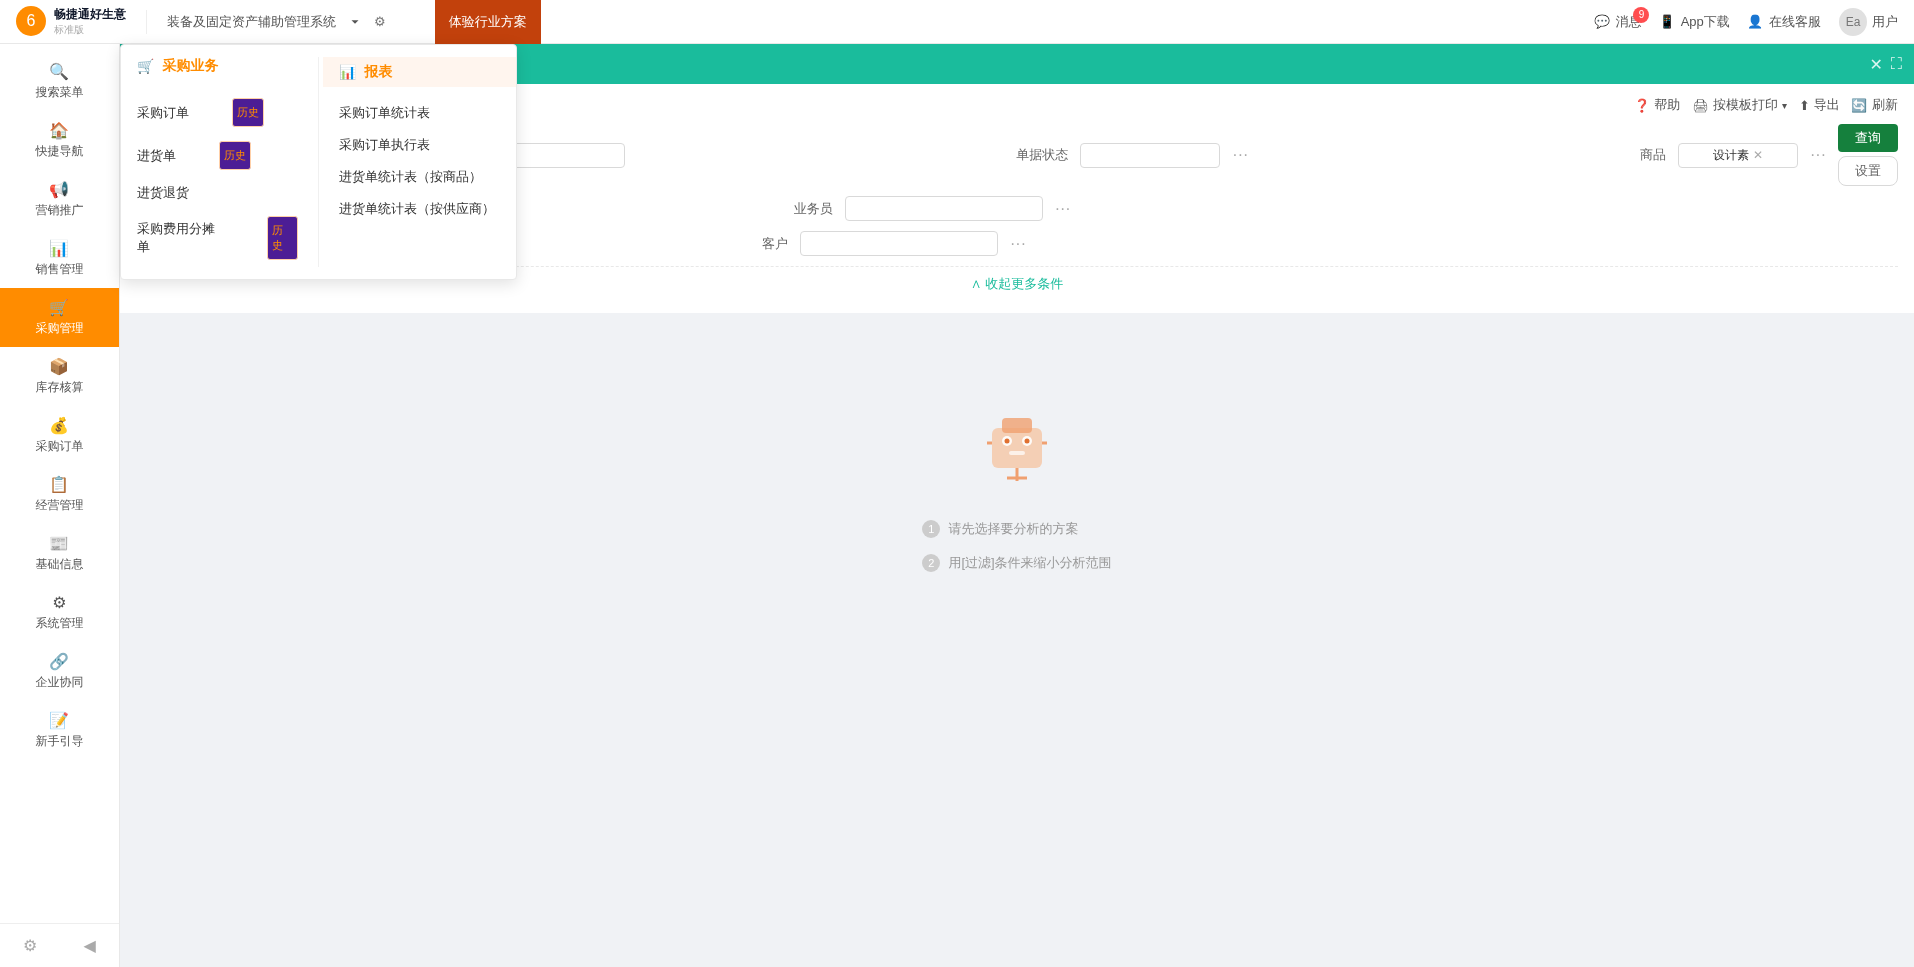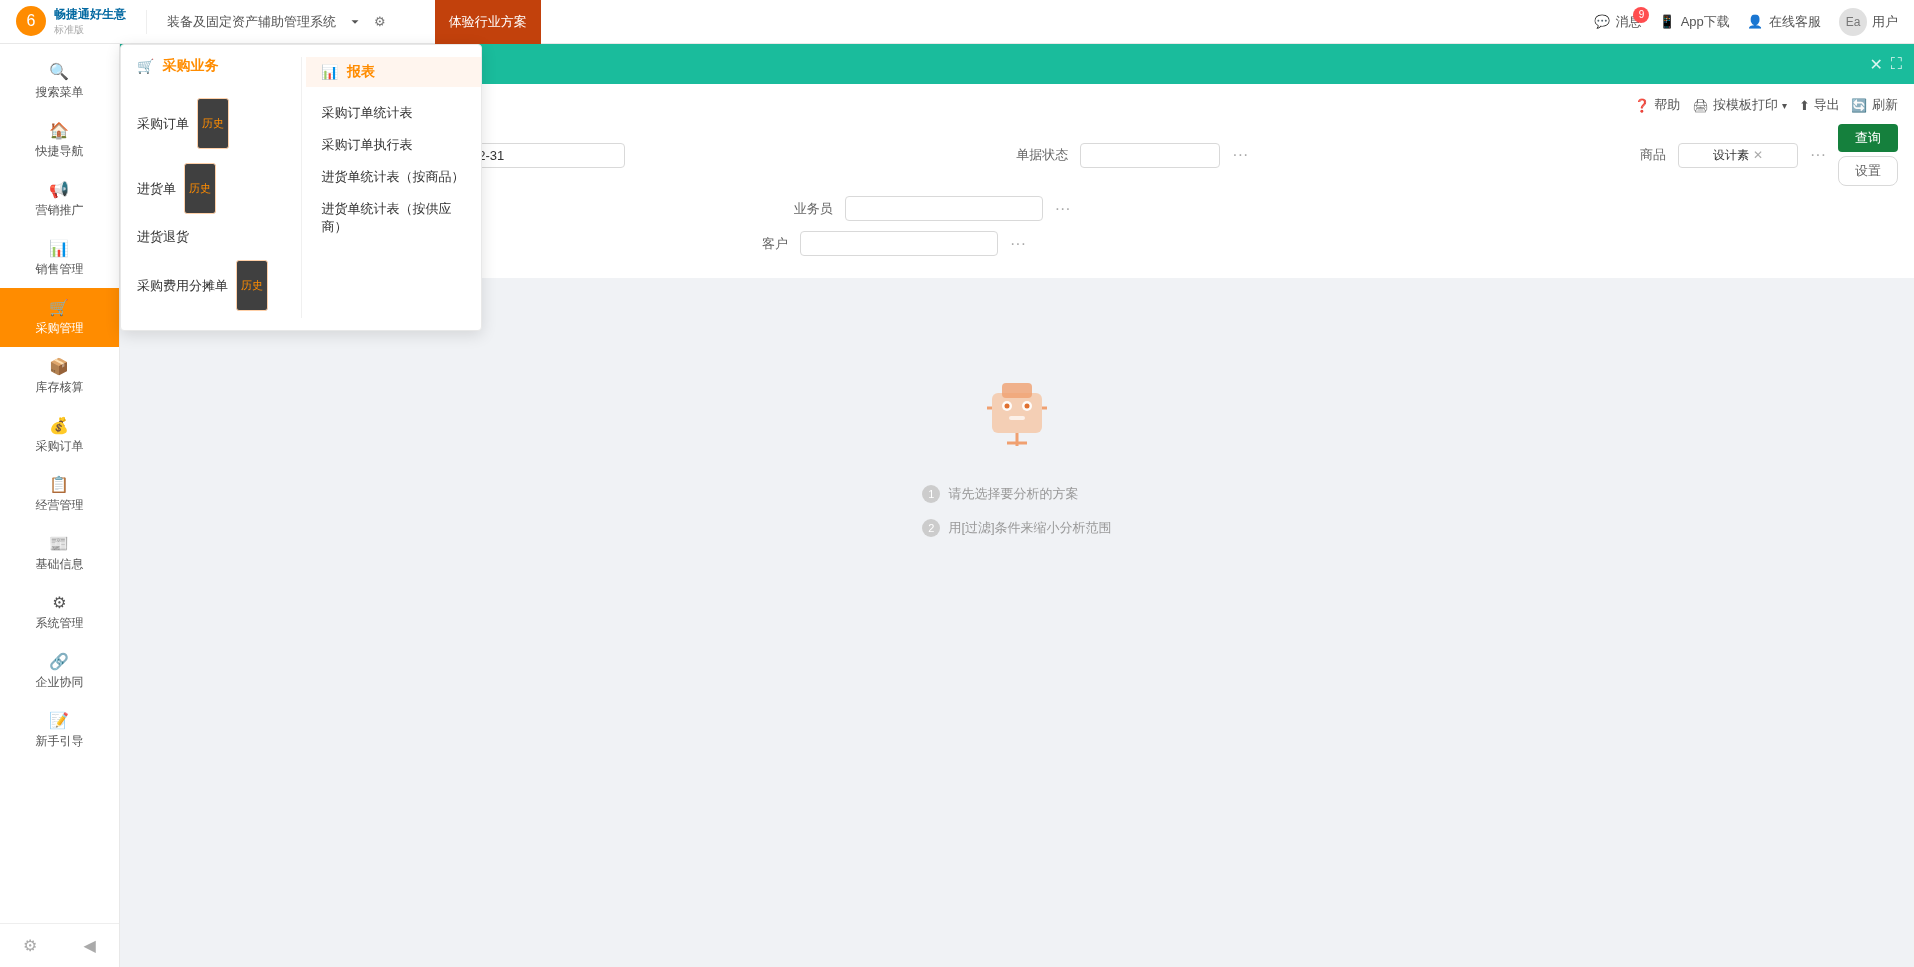--- a/index.html
+++ b/index.html
@@ -164,44 +164,45 @@
     .dropdown-item {
       display: flex;
       align-items: center;
       padding: 7px 0;
       gap: 8px;
       cursor: pointer;
       color: #333;
       font-size: 13px;
     }
     .history-badge {
-      background: #404040;
+      background: #4c1d95;
       color: #ff8c00;
       border: 1px solid #ffd0a8;
       border-radius: 3px;
       font-size: 11px;
-      padding: 17px 4px;
+      padding: 6px 4px;
+      margin-left: 35px;
     }
     .divider-v { width: 1px; background: #f0f0f0; margin: 0 4px; }
 
     
     ::-webkit-scrollbar { width: 6px; height: 6px; }
     ::-webkit-scrollbar-thumb { background: #ccc; border-radius: 3px; }
   </style>
 </head>
 <body>
 
 <div class="top-header">
   <div class="top-header-left">
     <div class="logo-area" style="flex-direction:row;gap:8px;padding:0;">
       <div class="logo-icon" style="width:30px;height:30px;font-size:16px;">
         <span>6</span>
       </div>
       <div style="display:flex;flex-direction:column;">
-        <span style="font-size:12px;font-weight:bold;color:#0369a1;">畅捷通好生意</span>
+        <span style="font-size:12px;font-weight:bold;color:#0f172a;">畅捷通好生意</span>
         <span style="font-size:10px;color:#aaa;">标准版</span>
       </div>
     </div>
     <div style="width:1px;height:24px;background:#eee;margin:0 8px;"></div>
     <span class="system-title">装备及固定资产辅助管理系统</span>
     <span class="header-dropdown">
       <svg viewBox="0 0 16 16" fill="currentColor">
           <path d="M4 6l4 4 4-4"></path>
         </svg>
     </span>
@@ -382,20 +383,24 @@
             <select class="filter-select"></select>
           </div>
           <div style="flex:1;"></div>
           <span class="filter-label">客户</span>
           <input class="filter-input" type="text" style="min-width: 120px;">
           <span class="filter-dots">···</span>
           <div style="flex:1;"></div>
           <div style="flex:1;"></div>
         </div>
 
+        <div class="collapse-bar">
+          <span>∧</span>
+          <span>收起更多条件</span>
+        </div>
       </div>
 
       <div class="empty-state">
         <div style="margin-bottom:20px;">
           
           <svg width="100" height="100" viewBox="0 0 100 100">
             <rect x="25" y="35" width="50" height="40" rx="6" fill="#f5c09a" opacity="0.7"></rect>
             <rect x="35" y="25" width="30" height="15" rx="4" fill="#f0a070" opacity="0.8"></rect>
             <circle cx="40" cy="48" r="5" fill="#fff" opacity="0.9"></circle>
             <circle cx="60" cy="48" r="5" fill="#fff" opacity="0.9"></circle>

